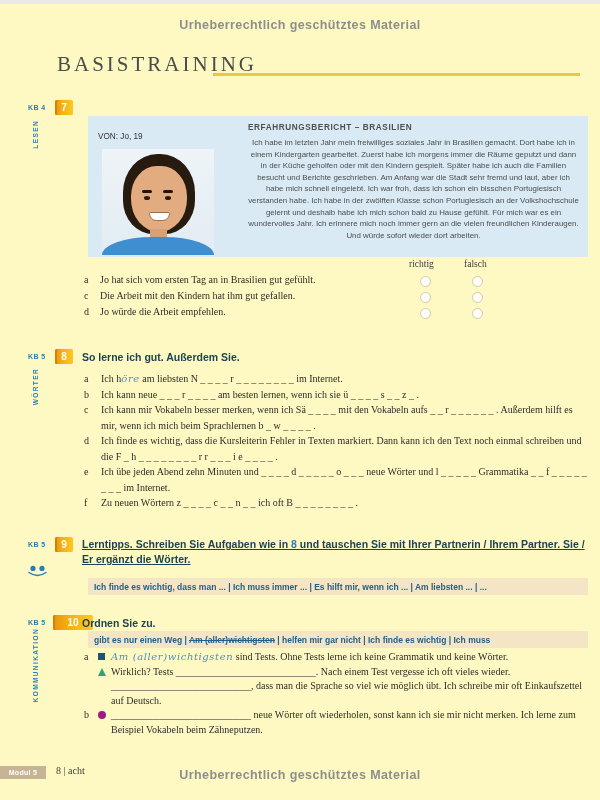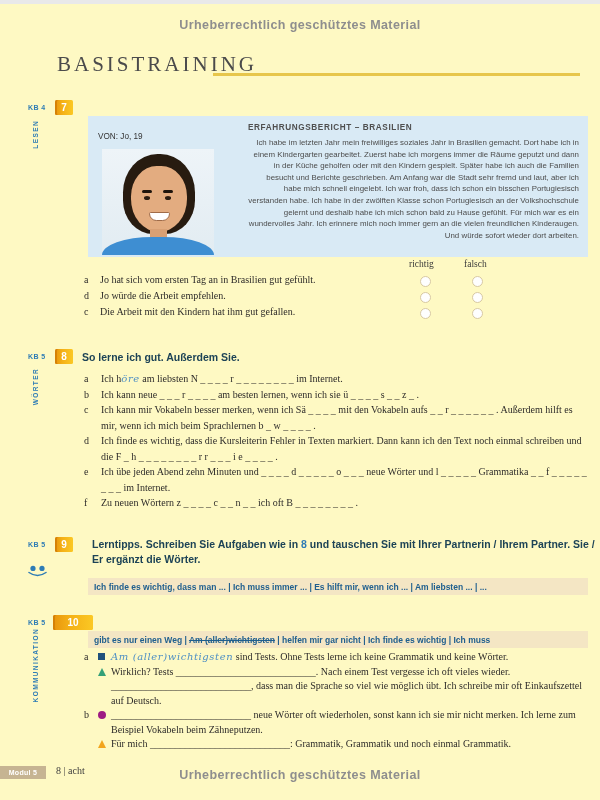--- a/index.html
+++ b/index.html
@@ -34,38 +34,38 @@
   .eye.l{left:13px;} .eye.r{left:34px;}
   .brow{position:absolute;top:24px;width:10px;height:2.5px;background:#1f140c;border-radius:2px;}
   .brow.l{left:11px;} .brow.r{left:32px;}
   .smile{position:absolute;left:18px;top:46px;width:19px;height:7px;background:#fff;
          border:1px solid #a06b48;border-radius:2px 2px 9px 9px;}
   .neck{position:absolute;left:48px;top:80px;width:17px;height:12px;background:#d9a074;}
   .shirt{position:absolute;left:0px;top:88px;width:112px;height:20px;background:#3e8ed2;
          border-radius:45% 45% 0 0 / 90% 90% 0 0;}
   .rcol{position:absolute;left:160px;top:7px;width:331px;}
   .rhead{font-size:8.2px;font-weight:600;letter-spacing:.6px;color:#4f4f4f;}
-  .rbody{margin-top:5px;font-size:7.9px;line-height:11.6px;color:#4c4c4c;text-align:right;}
+  .rbody{margin-top:5px;font-size:7.9px;line-height:11.6px;color:#4c4c4c;text-align:center;}
 
   .colhead{position:absolute;font-family:"Liberation Serif",serif;font-size:9.5px;color:#3a3a3a;}
   .tf-items{position:absolute;left:84px;top:270px;width:470px;}
   .tf-row{position:relative;height:16px;font-family:"Liberation Serif",serif;font-size:10px;color:#2e2c2a;}
   .tf-row .ltr{display:inline-block;width:16px;}
   .circ{position:absolute;top:2px;width:9px;height:9px;border:1.2px solid #d8c9a2;
         border-radius:50%;background:#fefefe;cursor:pointer;}
   .circ.c1{left:336px;} .circ.c2{left:388px;}
 
   .items8{position:absolute;left:84px;top:367px;width:506px;}
   .item8{display:flex;font-family:"Liberation Serif",serif;font-size:10px;line-height:15.5px;color:#2e2c2a;}
   .item8 .ltr{width:17px;flex:none;}
   .item8 .txt{flex:1;}
   .hand{font-family:"DejaVu Serif",serif;font-style:italic;color:#4e8fc4;letter-spacing:.6px;}
 
-  .ex9title{position:absolute;left:92px;top:533px;width:508px;color:#1d4356;
-            font-weight:bold;font-size:10.5px;line-height:15px;}
+  .ex9title{position:absolute;left:82px;top:533px;width:508px;color:#1d4356;
+            font-weight:bold;font-size:10.5px;line-height:15px;text-decoration:underline;}
   .ex9title .ref{color:#2e7cb5;}
   .pairicon{position:absolute;left:27px;top:560px;}
   .tanbox{position:absolute;left:88px;background:#f4e6c4;color:#205f8e;
           font-size:8.5px;font-weight:600;padding:3.5px 6px;width:488px;line-height:10px;}
   .strike{text-decoration:line-through;}
 
   .lines10{position:absolute;left:84px;top:646px;width:508px;}
   .line10{display:flex;font-family:"Liberation Serif",serif;font-size:10px;line-height:14.5px;color:#2e2c2a;}
   .line10 .ltr{width:14px;flex:none;}
   .line10 .bul{width:13px;flex:none;padding-top:3px;}
@@ -118,26 +118,26 @@
   <div class="colhead" style="left:409px;top:255px">richtig</div>
   <div class="colhead" style="left:464px;top:255px">falsch</div>
 
   <div class="tf-items">
     <div class="tf-row">
       <span class="ltr">a</span><span>Jo hat sich vom ersten Tag an in Brasilien gut gefühlt.</span>
       <span class="circ c1"></span>
       <span class="circ c2"></span>
     </div>
     <div class="tf-row">
-      <span class="ltr">d</span><span>Jo würde die Arbeit empfehlen.</span>
+      <span class="ltr">c</span><span>Die Arbeit mit den Kindern hat ihm gut gefallen.</span>
       <span class="circ c1"></span>
       <span class="circ c2"></span>
     </div>
     <div class="tf-row">
-      <span class="ltr">c</span><span>Die Arbeit mit den Kindern hat ihm gut gefallen.</span>
+      <span class="ltr">d</span><span>Jo würde die Arbeit empfehlen.</span>
       <span class="circ c1"></span>
       <span class="circ c2"></span>
     </div>
   </div>
 
   <div class="kb" style="left:28px;top:349px">KB 5</div>
   <div class="numbox" style="left:55px;top:345px">8</div>
   <div class="extitle" style="left:82px;top:346px;width:500px">So lerne ich gut. Außerdem Sie.</div>
   <div class="vlabel" style="left:32px;top:364px">Wörter</div>
 
@@ -175,20 +175,21 @@
     <svg width="22" height="13" viewBox="0 0 22 13">
       <circle cx="6" cy="3.4" r="2.6" fill="#2e7cb5"></circle>
       <circle cx="15" cy="3.4" r="2.6" fill="#2e7cb5"></circle>
       <path d="M2,7.5 Q10.5,13.5 19,7.5" fill="none" stroke="#2e7cb5" stroke-width="1.5" stroke-linecap="round"></path>
     </svg>
   </div>
   <div class="tanbox" style="top:574px">Ich finde es wichtig, dass man ... | Ich muss immer ... | Es hilft mir, wenn ich ... | Am liebsten ... | ...</div>
 
   <div class="kb" style="left:28px;top:615px">KB 5</div>
   <div class="numbox wide" style="left:53px;top:611px">10</div>
+  <div class="extitle" style="left:82px;top:612px;width:500px">Ordnen Sie zu.</div>
   <div class="vlabel" style="left:32px;top:624px">Kommunikation</div>
 
   <div class="tanbox" style="top:627px"><span>gibt es nur einen Weg | </span><span class="strike">Am (aller)wichtigsten</span><span> | helfen mir gar nicht | Ich finde es wichtig | Ich muss</span></div>
 
   <div class="lines10">
     <div class="line10">
       <span class="ltr">a</span>
       <span class="bul">
           <span class="b-square"></span>
         </span>
@@ -201,26 +202,19 @@
         </span>
       <span class="txt"><span class="hand"></span><span>Wirklich? Tests ____________________________. Nach einem Test vergesse ich oft vieles wieder. ____________________________, dass man die Sprache so viel wie möglich übt. Ich schreibe mir oft Einkaufszettel auf Deutsch.</span></span>
     </div>
     <div class="line10">
       <span class="ltr">b</span>
       <span class="bul">
           <span class="b-circle"></span>
         </span>
       <span class="txt"><span class="hand"></span><span>____________________________ neue Wörter oft wiederholen, sonst kann ich sie mir nicht merken. Ich lerne zum Beispiel Vokabeln beim Zähneputzen.</span></span>
     </div>
-    <div class="line10">
-      <span class="ltr"></span>
-      <span class="bul">
-          <span class="b-tri orange"></span>
-        </span>
-      <span class="txt"><span class="hand"></span><span>Für mich ____________________________: Grammatik, Grammatik und noch einmal Grammatik.</span></span>
-    </div>
   </div>
 
   <div class="modbox">Modul 5</div>
   <div class="pagenum">8  |  acht</div>
   <div class="notice" style="top:764px">Urheberrechtlich geschütztes Material</div>
 
 </div>
 
 </body></html>

